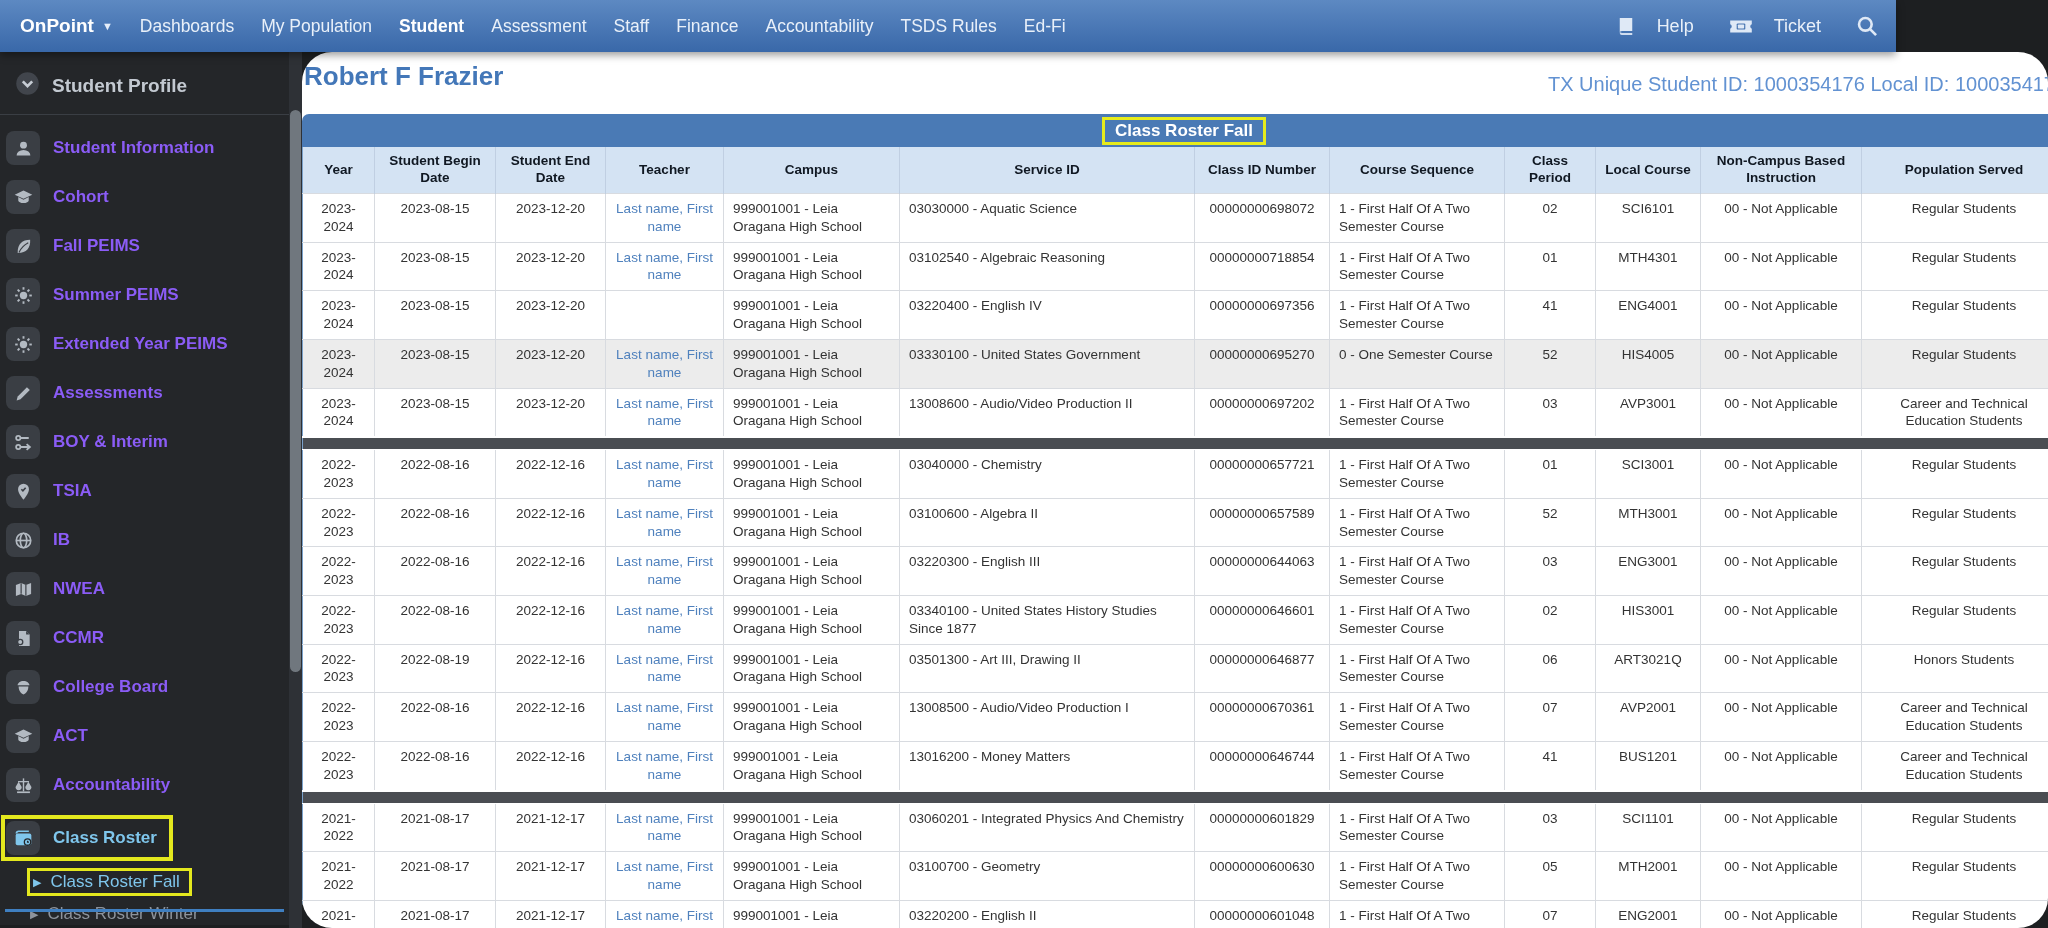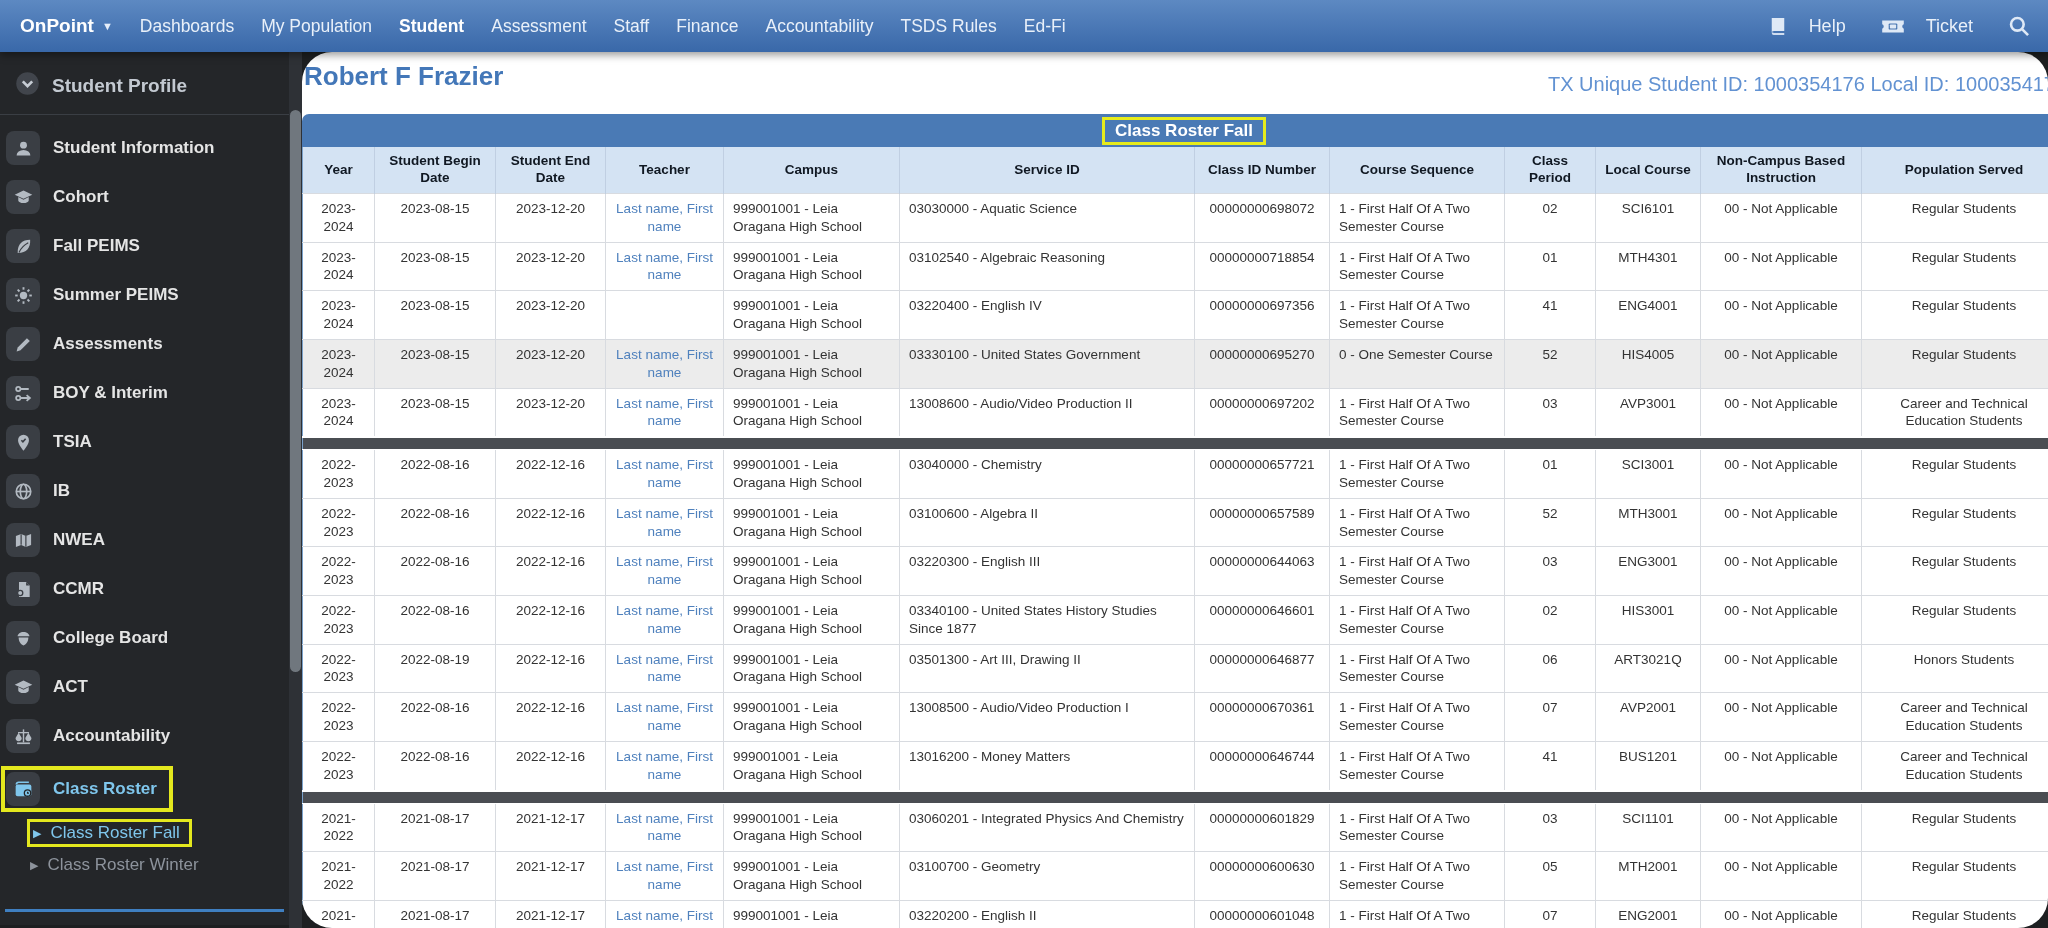--- a/index.html
+++ b/index.html
@@ -1,38 +1,38 @@
 <!DOCTYPE html>
 <html><head>
 <meta charset="utf-8">
 <style>
   html,body{margin:0;padding:0;}
   body{width:2048px;height:928px;overflow:hidden;background:#1d1f21;
        font-family:"Liberation Sans",sans-serif;-webkit-font-smoothing:antialiased;}
 
   
-  .topnav{position:absolute;top:0;left:0;width:2048px;height:52px;z-index:6;
+  .topnav{position:absolute;top:0;left:0;width:1896px;height:52px;z-index:6;
           background:linear-gradient(#5d89c2,#3968a9);display:flex;align-items:center;
           color:#e9f0f9;box-shadow:0 3px 8px rgba(0,0,0,.4);}
   .brand{font-size:19px;font-weight:bold;color:#fff;margin-left:20px;display:flex;align-items:center;gap:8px;cursor:pointer;}
   .brand .caret{font-size:11px;line-height:1;color:#e6eefa;}
   .nav-items{display:flex;gap:27px;margin-left:27px;font-size:17.5px;}
   .nav-item{cursor:pointer;white-space:nowrap;}
   .nav-item.active{font-weight:bold;color:#fff;}
   .nav-right{margin-left:auto;display:flex;align-items:center;gap:21px;margin-right:18px;font-size:18px;}
   .nav-ico{display:flex;align-items:center;color:#dfe9f6;}
   .nav-right .lbl{margin-right:14px;cursor:pointer;}
 
   
   .sidebar{position:absolute;top:49px;left:0;width:289px;height:876px;background:#242629;overflow:hidden;}
   .side-head{display:flex;align-items:center;gap:12px;padding:22px 0 13px 15px;
              color:#c3c9d1;font-size:19px;font-weight:bold;border-bottom:1px solid #3a3e44;}
   .side-list{padding-top:14px;}
   .side-item{display:flex;align-items:center;gap:13px;margin:0 0 11px 5px;
-             color:#e5e5e5;font-size:17px;font-weight:bold;cursor:pointer;width:fit-content;
+             color:#8b5cf6;font-size:17px;font-weight:bold;cursor:pointer;width:fit-content;
              padding:2px 12px 2px 1px;}
   .tile{width:34px;height:34px;border-radius:8px;background:#3a3e44;flex:0 0 34px;
         display:flex;align-items:center;justify-content:center;color:#b3bac2;}
   .side-item.active{color:#7fc6ec;}
   .side-item.active .tile{color:#7fc6ec;}
   .side-item.ybox{border:4px solid #e4e81e;margin-left:1px;margin-bottom:7px;align-items:center;}
   .side-sub{display:flex;align-items:center;gap:9px;margin:7px 0 7px 27px;
             color:#8d939c;font-size:17px;cursor:pointer;width:fit-content;padding:1px 9px 1px 3px;}
   .side-sub .scaret{font-size:11px;line-height:1;}
   .side-sub.active{color:#7fc6ec;}
@@ -159,20 +159,38 @@
               <line x1="11.4" y1="11.4" x2="12.9" y2="12.9"></line>
               <line x1="12.9" y1="3.1" x2="11.4" y2="4.6"></line>
               <line x1="4.6" y1="11.4" x2="3.1" y2="12.9"></line>
             </g>
           </svg>
         </span>
         <span>Summer PEIMS</span>
       </div>
       <div class="side-item">
         <span class="tile">
+          <svg viewBox="0 0 16 16" width="19" height="19">
+            <circle cx="8" cy="8" r="3.1" fill="currentColor"></circle>
+            <g stroke="currentColor" stroke-width="1.6">
+              <line x1="8" y1="1" x2="8" y2="3.1"></line>
+              <line x1="8" y1="12.9" x2="8" y2="15"></line>
+              <line x1="1" y1="8" x2="3.1" y2="8"></line>
+              <line x1="12.9" y1="8" x2="15" y2="8"></line>
+              <line x1="3.1" y1="3.1" x2="4.6" y2="4.6"></line>
+              <line x1="11.4" y1="11.4" x2="12.9" y2="12.9"></line>
+              <line x1="12.9" y1="3.1" x2="11.4" y2="4.6"></line>
+              <line x1="4.6" y1="11.4" x2="3.1" y2="12.9"></line>
+            </g>
+          </svg>
+        </span>
+        <span>Extended Year PEIMS</span>
+      </div>
+      <div class="side-item">
+        <span class="tile">
           <svg viewBox="0 0 16 16" width="19" height="19" fill="currentColor">
             <path d="M2.2 13.8l.9-3.3 7.8-7.8 2.4 2.4-7.8 7.8z"></path>
           </svg>
         </span>
         <span>Assessments</span>
       </div>
       <div class="side-item">
         <span class="tile">
           <svg viewBox="0 0 16 16" width="19" height="19" fill="none" stroke="currentColor" stroke-width="1.5">
             <circle cx="3.6" cy="4.2" r="1.8"></circle>

